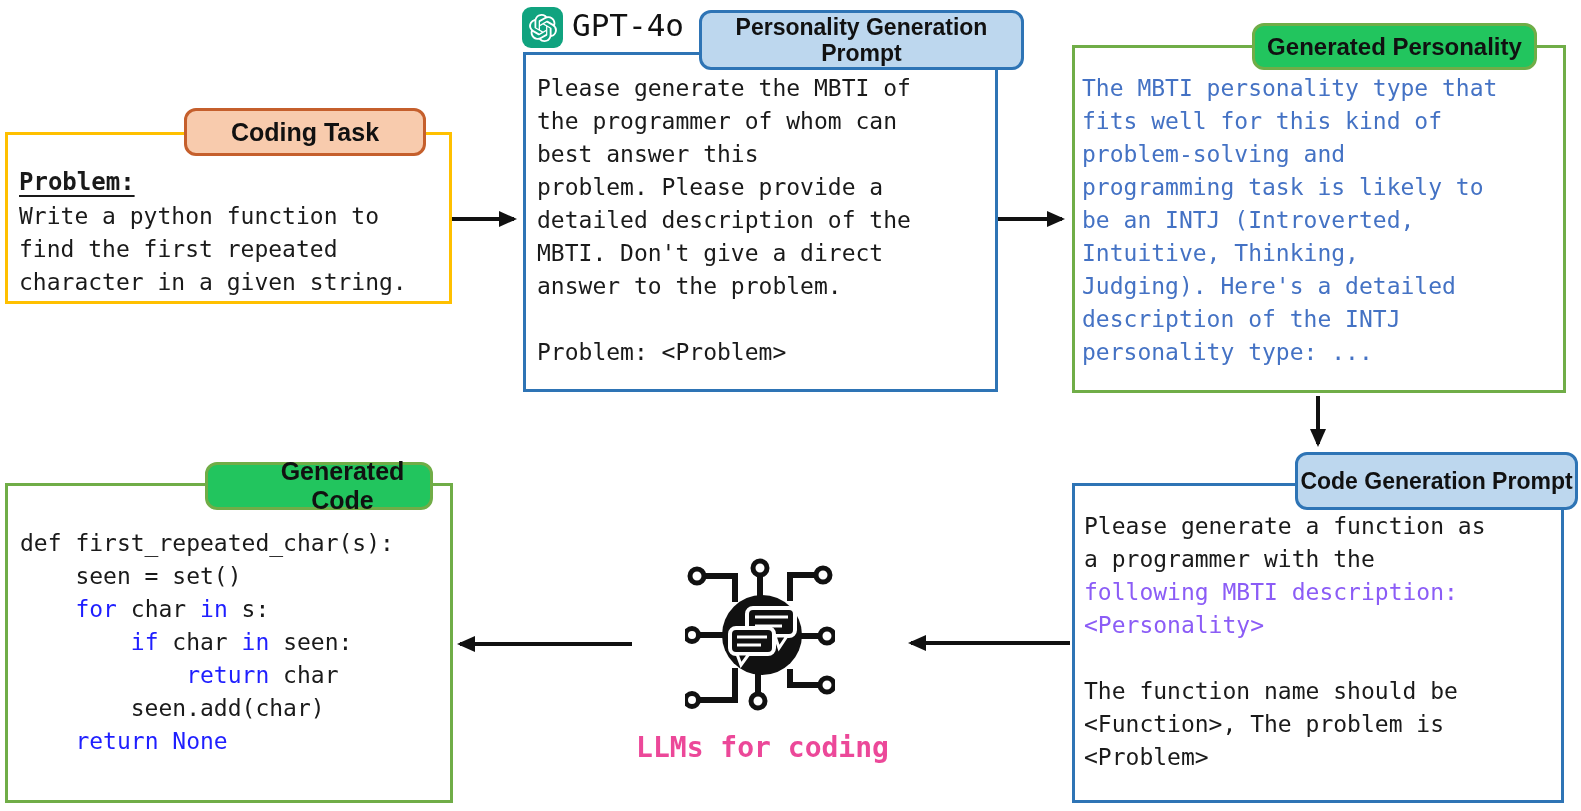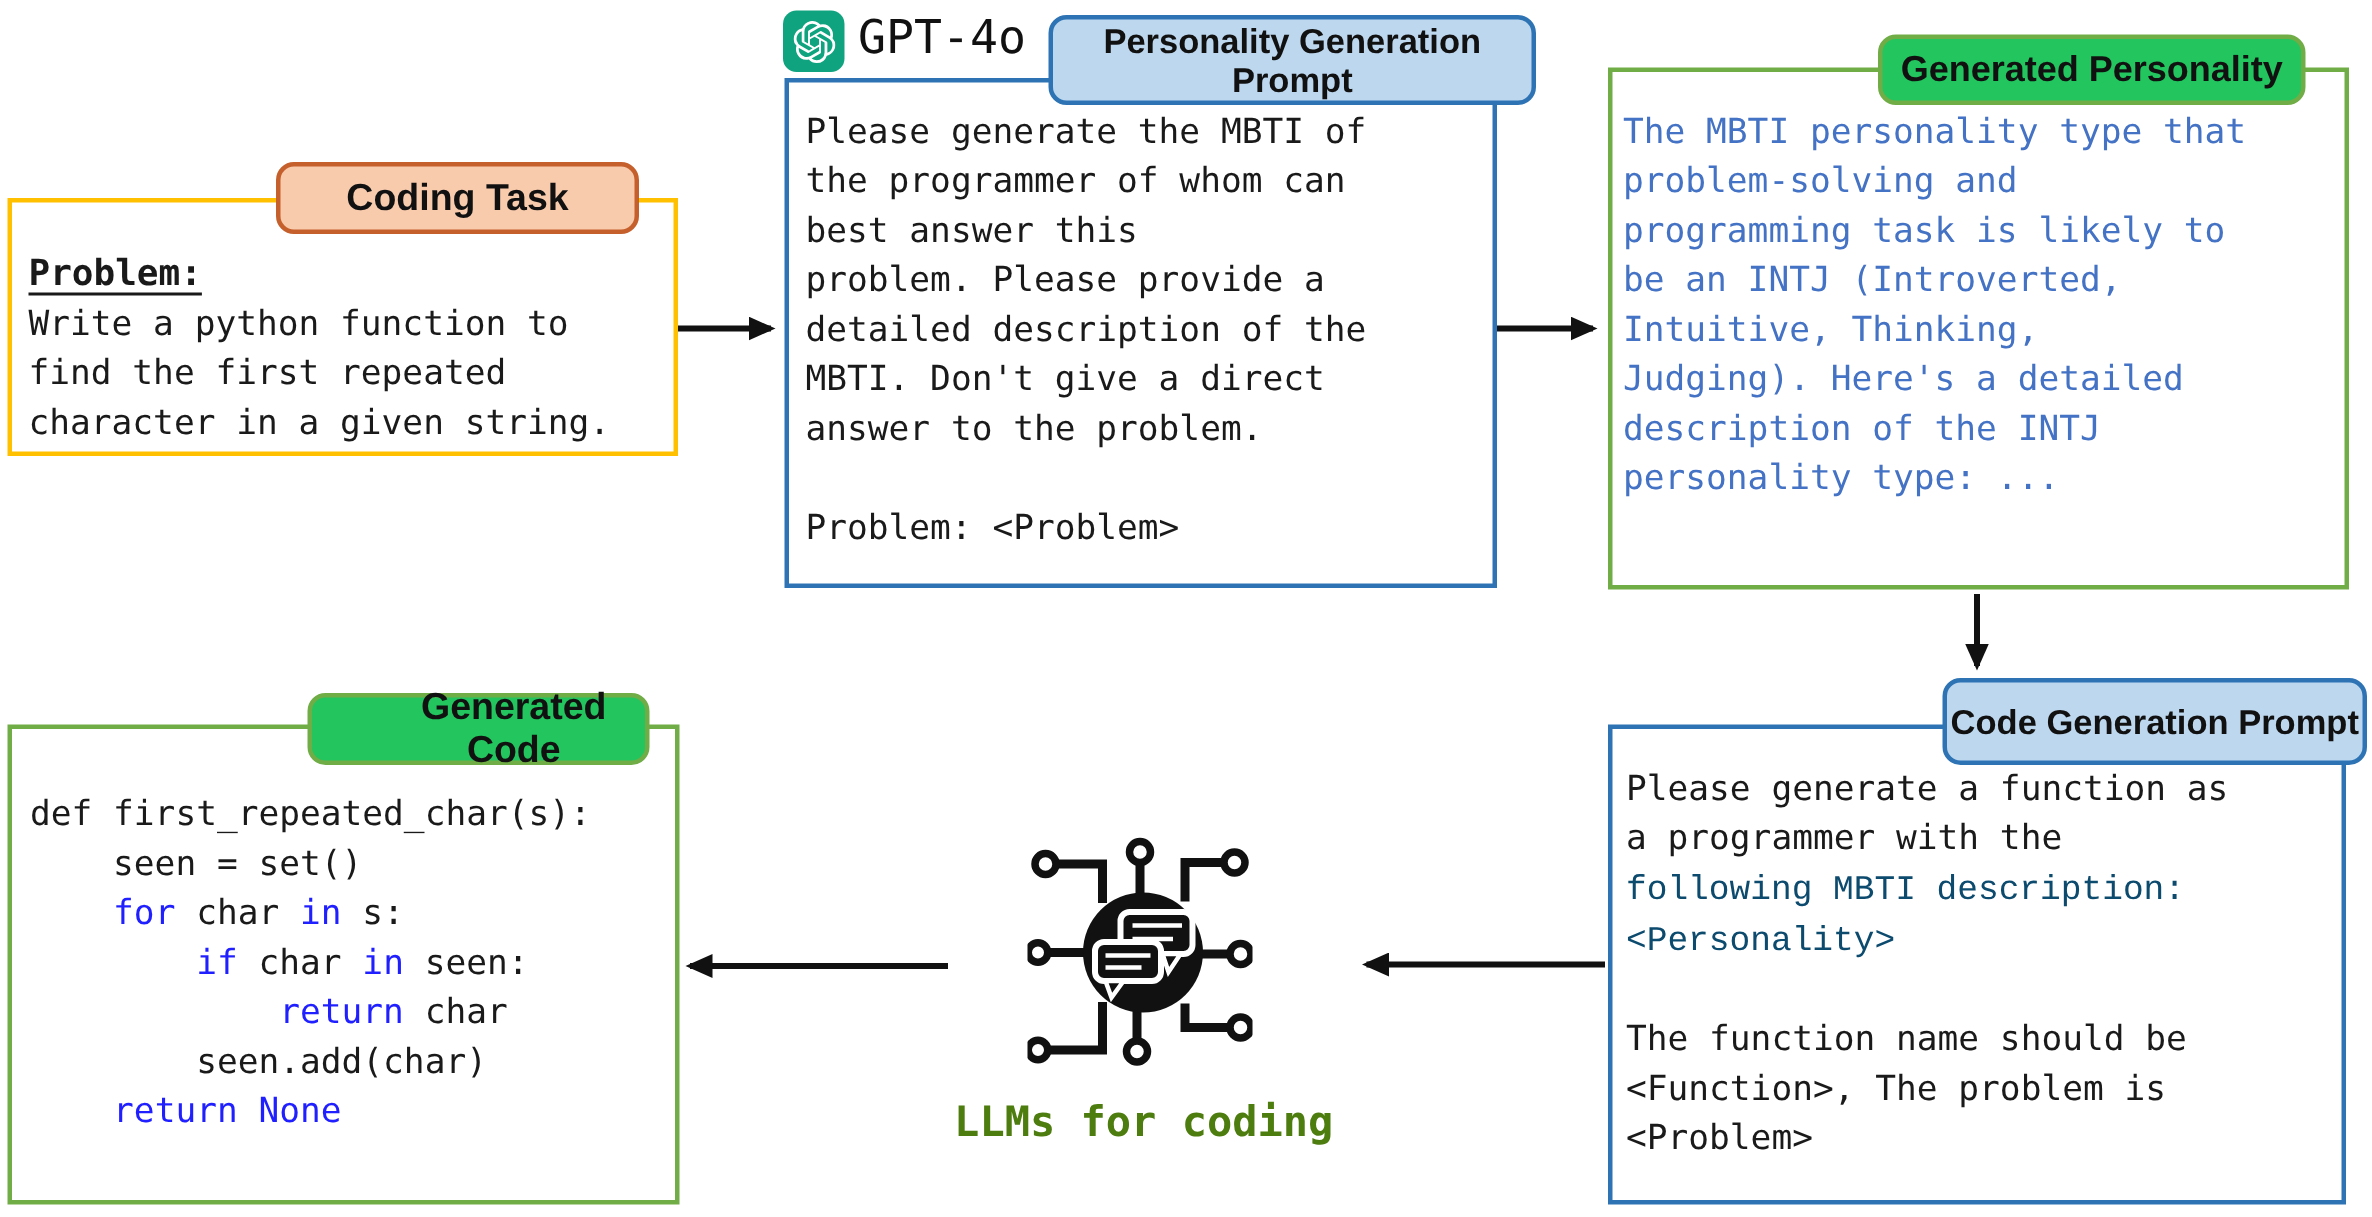--- a/index.html
+++ b/index.html
@@ -43,35 +43,35 @@
   
   .content{position:absolute;z-index:3;font-size:23px;line-height:33px;}
   .content .line{white-space:pre;}
   #c-coding{left:19px;top:165px;}
   #c-coding .heading{font-weight:bold;text-decoration:underline;text-underline-offset:5px;font-size:24px;line-height:35px;}
   #c-pprompt{left:537px;top:72px;}
   #c-gpers{left:1082px;top:72px;color:#4472C4;}
   #c-cprompt{left:1084px;top:510px;}
   #c-gcode{left:20px;top:527px;}
   .seg-kw{color:#1F1FFF;}
-  .seg-accent{color:#0c4a6e;font-family:Liberation Mono, monospace;}
+  .seg-accent{color:#8b5cf6;}
 
   
   .gpt-badge{position:absolute;left:522px;top:7px;display:flex;align-items:flex-start;z-index:3;}
   .openai-logo{
     width:41px;height:41px;background:#10A37F;border-radius:9px;
     display:flex;align-items:center;justify-content:center;
   }
   .gpt-name{font-size:31px;margin-left:9px;color:#111;}
 
   
   .llm-icon{position:absolute;left:685px;top:556px;z-index:1;}
   .llm-label{
     position:absolute;left:615px;top:731px;width:295px;z-index:1;
-    text-align:center;font-size:28px;font-weight:bold;color:#4d7c0f;
+    text-align:center;font-size:28px;font-weight:bold;color:#ec4899;
     font-family:"DejaVu Sans Mono",monospace;
   }
 </style>
 </head>
 <body>
 
 <div class="canvas">
 
   <svg class="arrows">
     <defs>
@@ -123,20 +123,21 @@
       <div class="line">&nbsp;</div>
       <div class="line">Problem: &lt;Problem&gt;</div>
     </div>
 
   <div class="box green" id="b-gpers"></div>
   <div class="tab green" id="t-gpers">
     <span>Generated Personality</span>
   </div>
   <div class="content" id="c-gpers">
       <div class="line">The MBTI personality type that</div>
+      <div class="line">fits well for this kind of</div>
       <div class="line">problem-solving and</div>
       <div class="line">programming task is likely to</div>
       <div class="line">be an INTJ (Introverted,</div>
       <div class="line">Intuitive, Thinking,</div>
       <div class="line">Judging). Here's a detailed</div>
       <div class="line">description of the INTJ</div>
       <div class="line">personality type: ...</div>
     </div>
 
   <div class="box blue" id="b-cprompt"></div>

